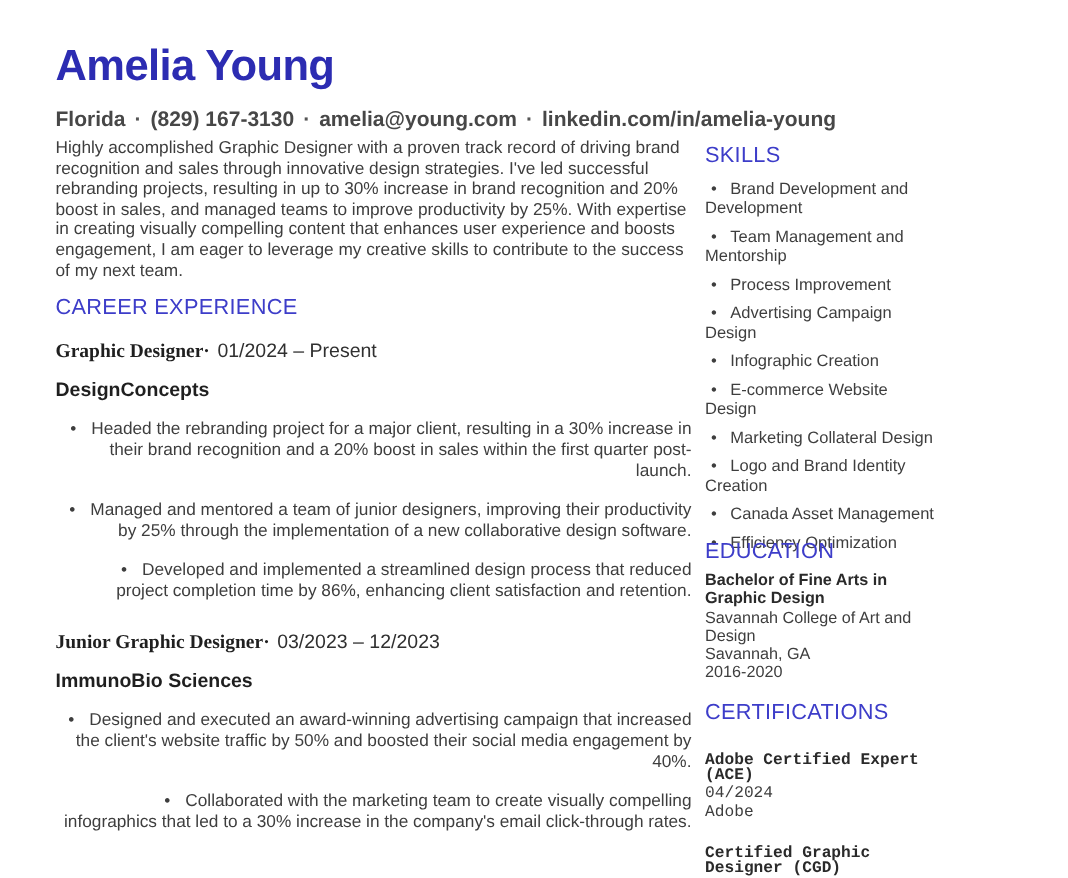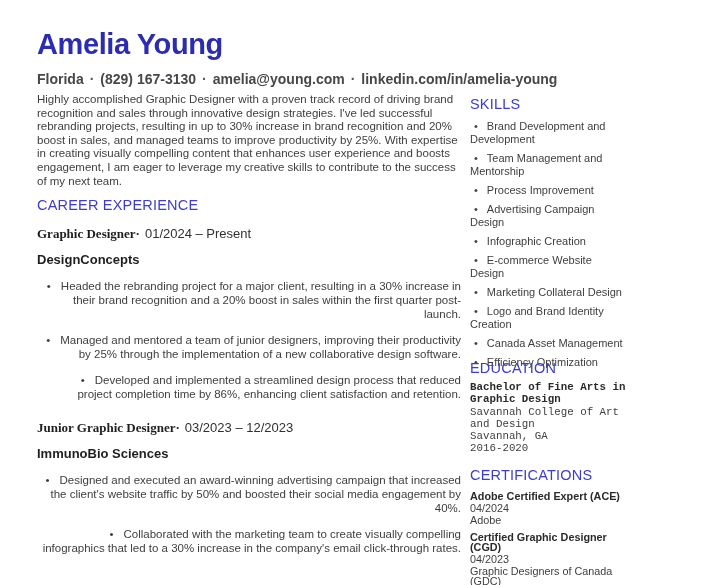--- a/index.html
+++ b/index.html
@@ -46,25 +46,25 @@
 
   .bullet { margin-top:12px; font-size:11.5px; line-height:14px; color:#3e3e3e;text-align:right; }
   .bullet .dot { margin:0 10px 0 8px; }
 
   .skills { position:absolute; left:0; top:95px; width:158px; }
   .skill-item { margin-top:6px; font-size:11px; line-height:13px; color:#3e3e3e; }
   .skill-item:first-of-type { margin-top:4px; }
   .skill-item .dot { margin:0 9px 0 4px; }
 
   .education { position:absolute; left:0; top:359px; width:158px; }
-  .edu-body { margin-top:3px; font-size:10.8px; line-height:12.3px; color:#3e3e3e;font-family:Liberation Mono, monospace; }
+  .edu-body { margin-top:3px; font-size:10.8px; line-height:12.3px; color:#3e3e3e; }
   .edu-degree { font-weight:700; color:#2a2a2a; }
 
   .certs { position:absolute; left:0; top:466px; width:158px; }
-  .cert-item { margin-top:5px; font-size:10.8px; line-height:10.5px; color:#3e3e3e; }
+  .cert-item { margin-top:16px; font-size:10.8px; line-height:10.5px; color:#3e3e3e;font-family:Liberation Mono, monospace; }
   .cert-item:first-of-type { margin-top:4px; }
   .cert-item .line { display:block; margin-top:1px; line-height:10.2px; padding-top:1px;}
   .cert-name { font-weight:700; color:#2a2a2a; }
 </style>
 </head>
 <body>
 
 <div class="col-left">
   <div class="name">Amelia Young</div>
 

